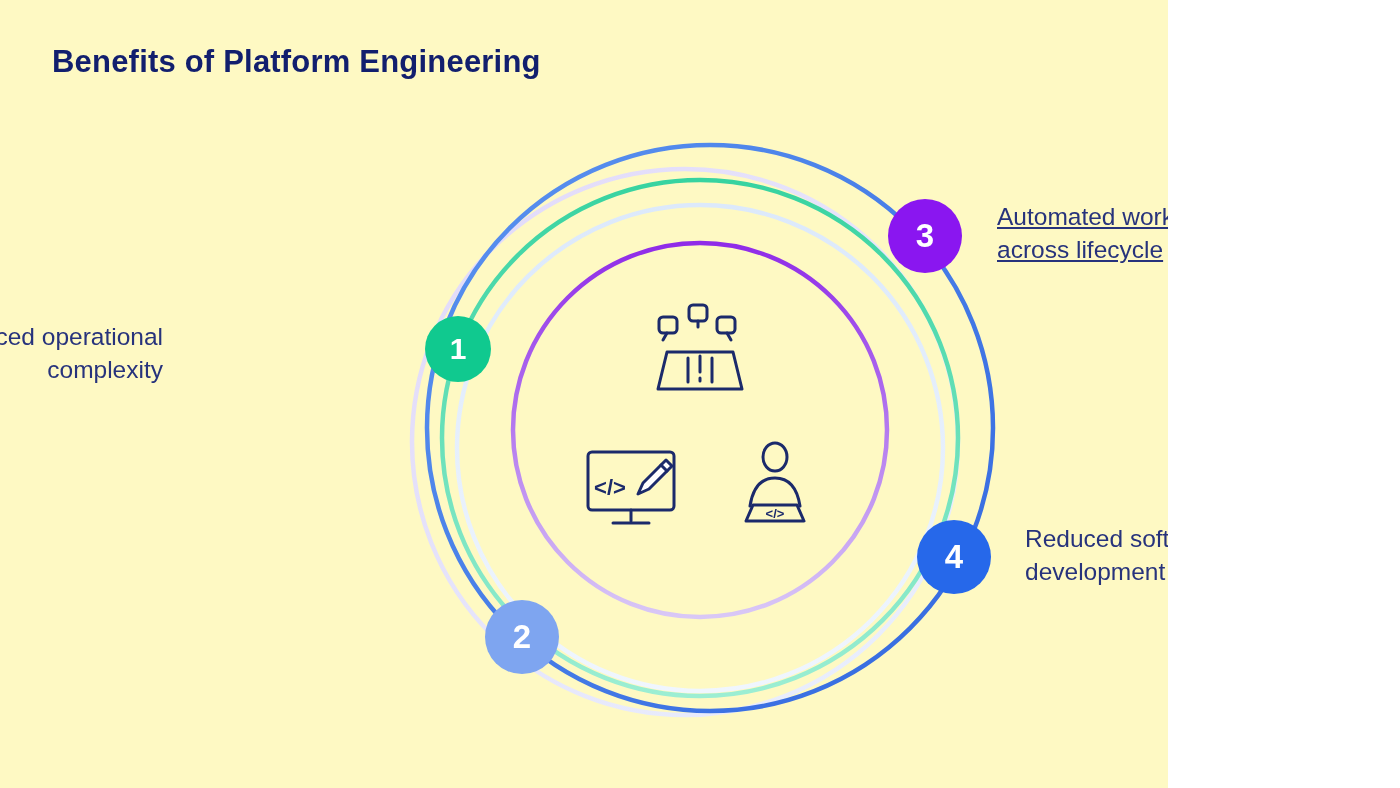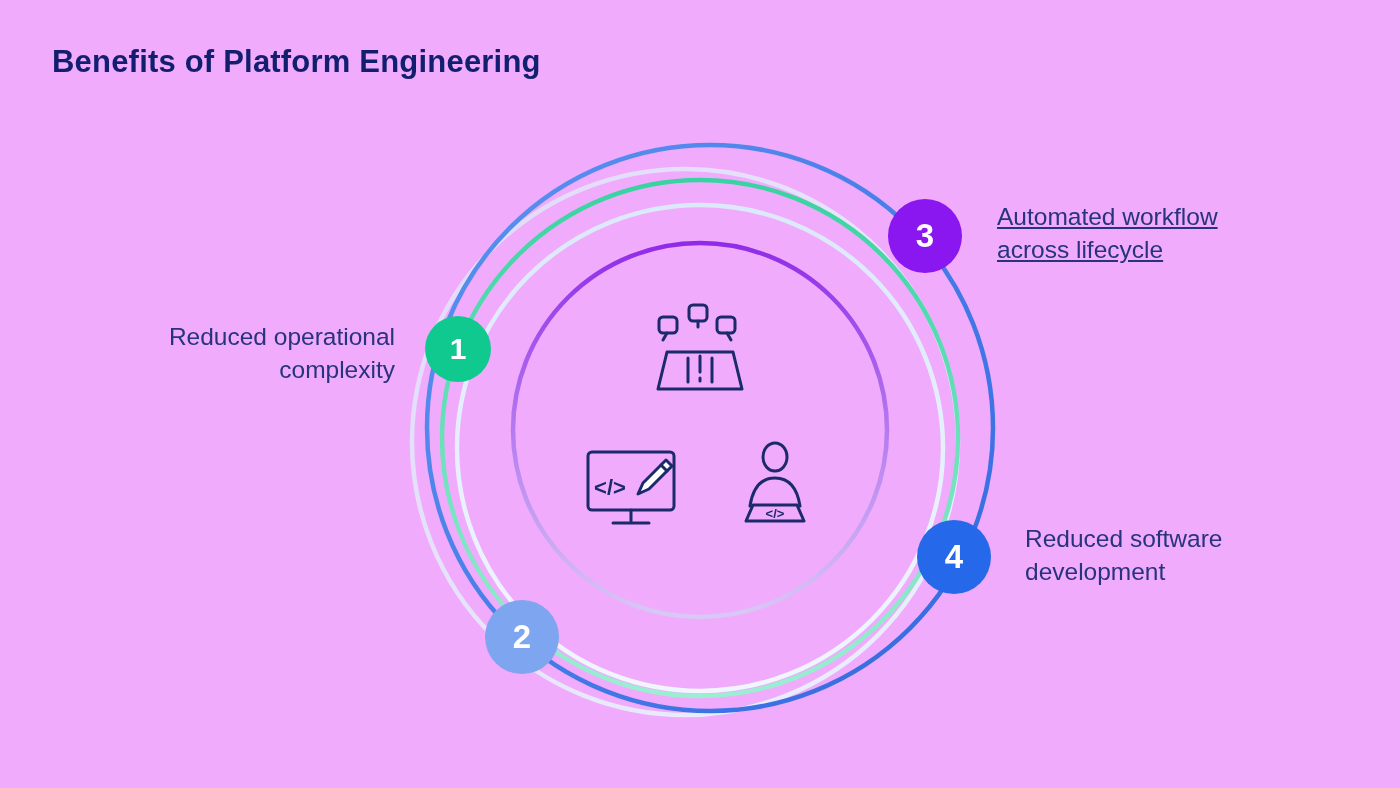--- a/index.html
+++ b/index.html
@@ -1,23 +1,23 @@
 <!DOCTYPE html>
 <html><head>
 <meta charset="utf-8">
 <style>
   * { margin: 0; padding: 0; box-sizing: border-box; }
   html, body { background: #ffffff; }
   body { font-family: "Liberation Sans", sans-serif; }
 
   .canvas {
     position: relative;
-    width: 1400px;
+    width: 1168px;
     height: 788px;
-    background: #f0abfc;
+    background: #fef9c3;
     overflow: hidden;
   }
 
   .page-title {
     position: absolute;
     left: 52px;
     top: 44px;
     font-size: 31px;
     font-weight: 700;
     letter-spacing: 0.2px;

